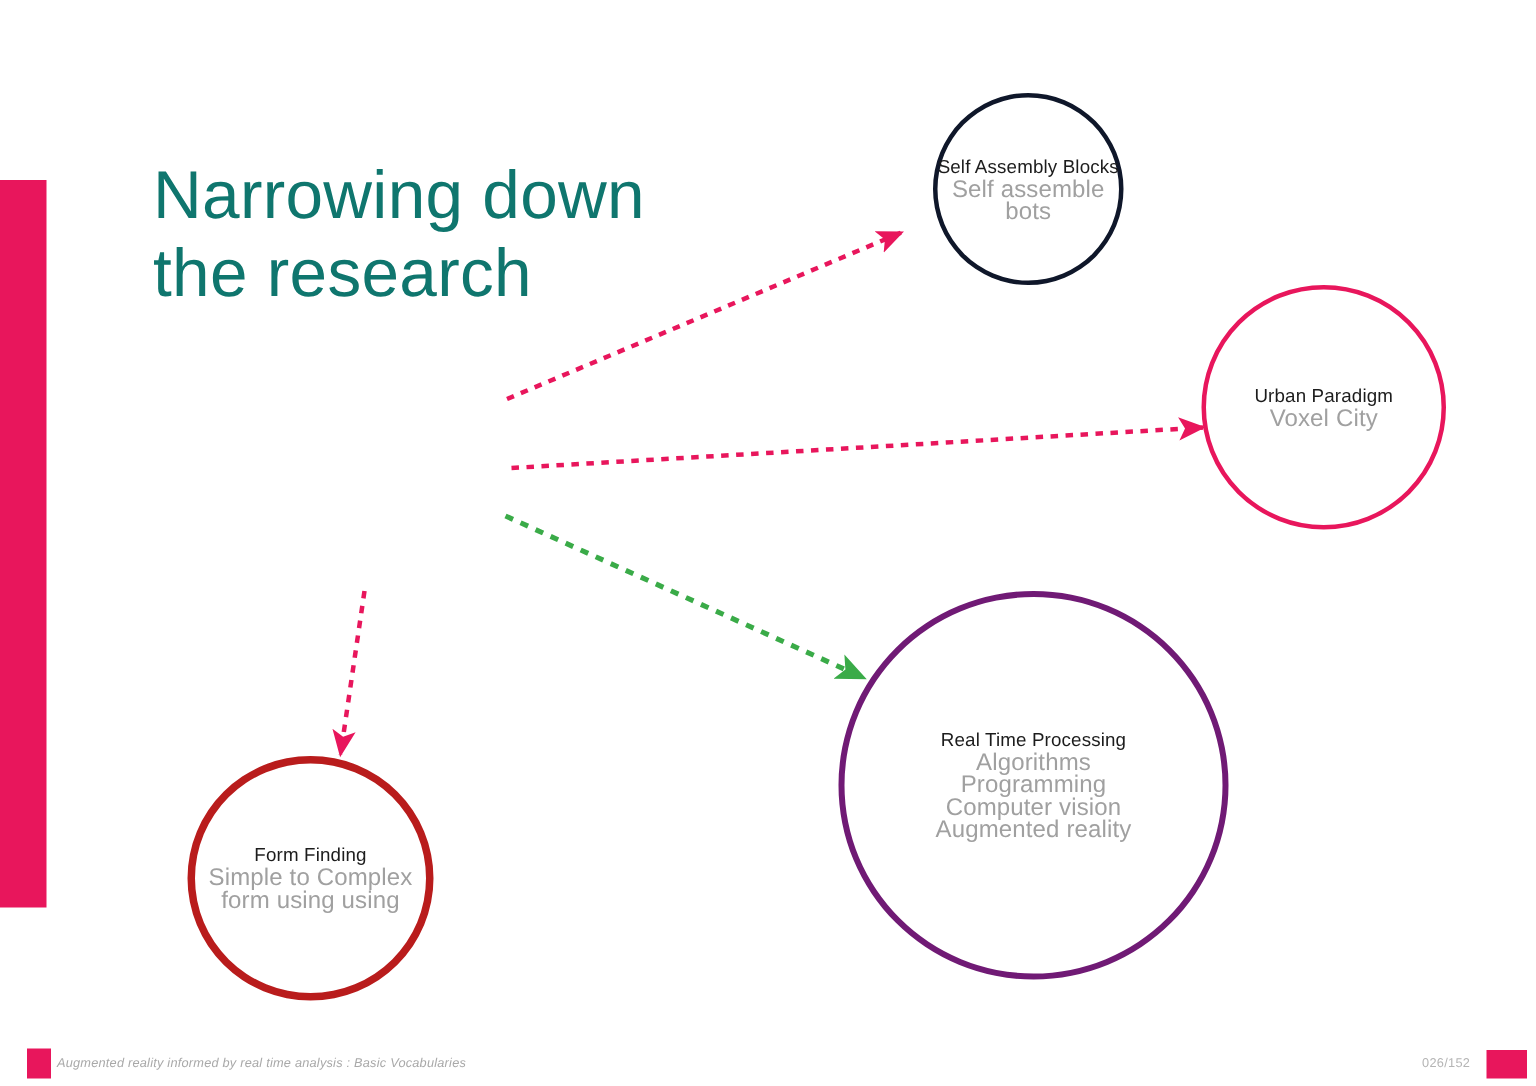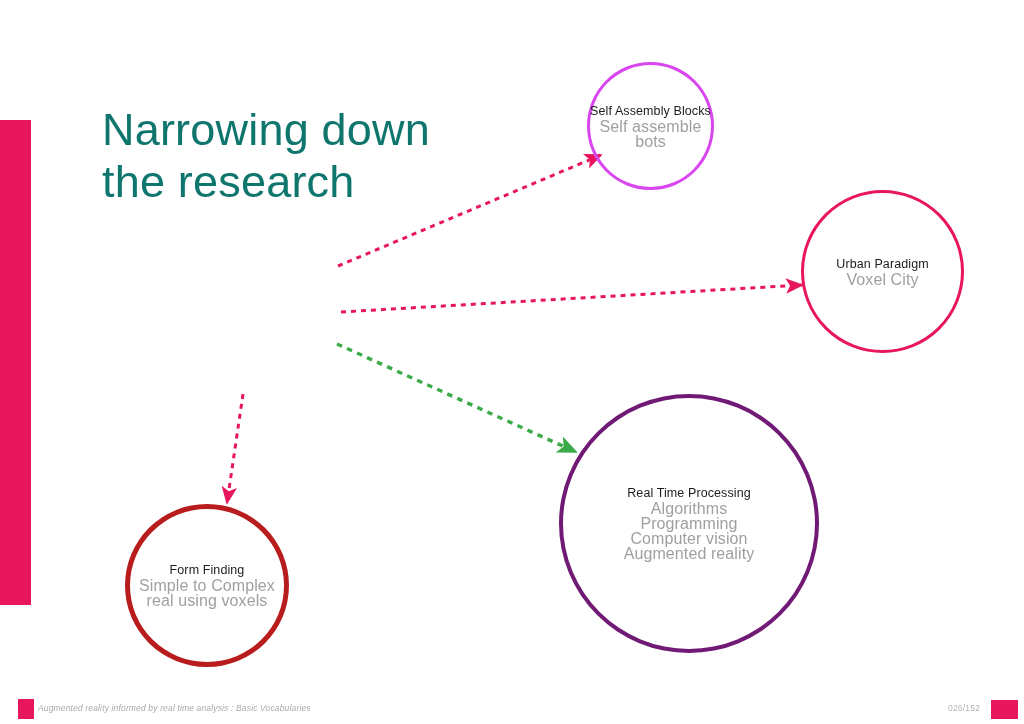--- a/index.html
+++ b/index.html
@@ -86,25 +86,25 @@
     border: 5px solid #8d8d8d;
   }
   #node-voxels .node-title {
     font-size: 21px;
     color: #2b2b2b;
     font-weight: 400;
     letter-spacing: 0.3px;
   }
   
   #node-self-assembly {
-    left: 587px;
+    left: 622px;
     top: 62px;
     width: 127px;
     height: 128px;
-    border: 3px solid #d946ef;
+    border: 3px solid #0f172a;
   }
   
   #node-urban {
     left: 801px;
     top: 190px;
     width: 163px;
     height: 163px;
     border: 3px solid #e8165c;
   }
   
@@ -194,21 +194,21 @@
   </div>
 
   <div class="node" id="node-urban">
     <div class="node-title">Urban Paradigm</div>
     <div class="node-sub">Voxel City</div>
   </div>
 
   <div class="node" id="node-form-finding">
     <div class="node-title">Form Finding</div>
     <div class="node-sub">Simple to Complex</div>
-    <div class="node-sub">real using voxels</div>
+    <div class="node-sub">form using using</div>
   </div>
 
   <div class="node" id="node-realtime">
     <div class="node-title">Real Time Processing</div>
     <div class="node-sub">Algorithms</div>
     <div class="node-sub">Programming</div>
     <div class="node-sub">Computer vision</div>
     <div class="node-sub">Augmented reality</div>
   </div>
 

